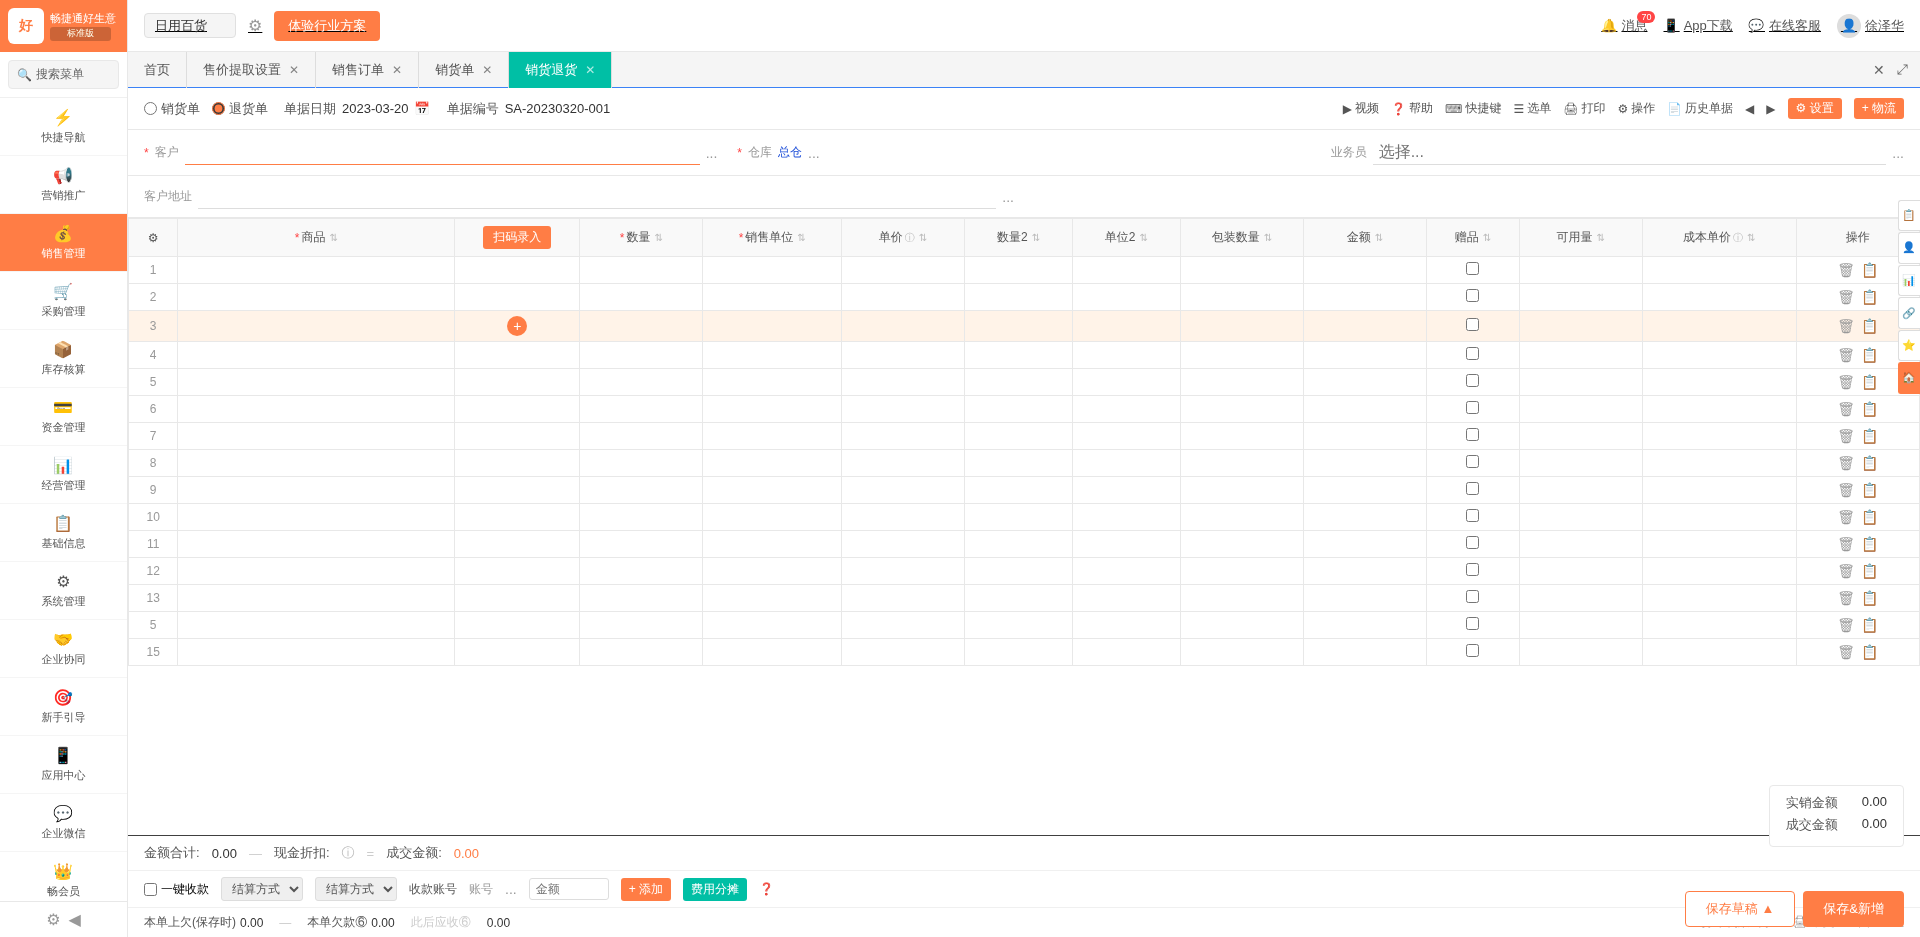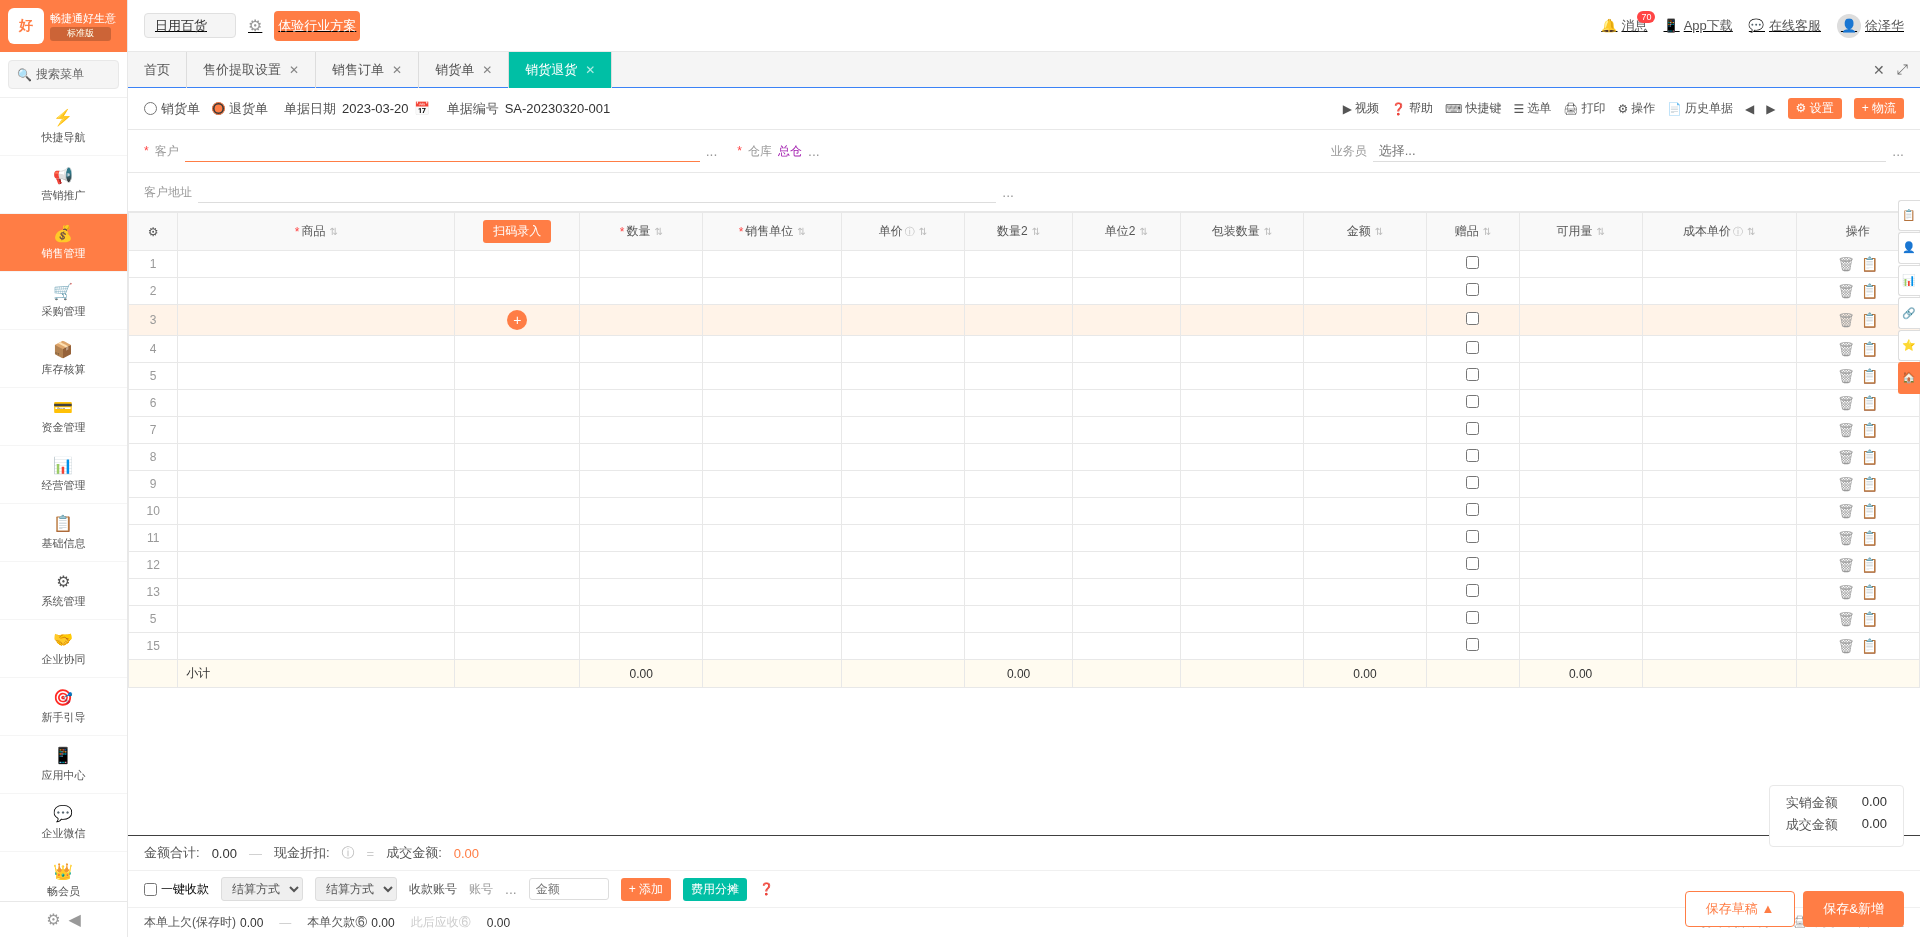--- a/index.html
+++ b/index.html
@@ -21,21 +21,21 @@
     .sidebar-bottom-btn { color: #999; cursor: pointer; font-size: 16px; }
 
     
     .main { flex: 1; display: flex; flex-direction: column; overflow: hidden; }
 
     
     .top-header { background: #fff; height: 52px; display: flex; align-items: center; justify-content: space-between; padding: 0 16px; border-bottom: 1px solid #e8e8e8; flex-shrink: 0; text-decoration: underline; }
     .top-header-left { display: flex; align-items: center; gap: 8px; }
     .breadcrumb-select { background: #f5f5f5; border: 1px solid #e0e0e0; border-radius: 4px; padding: 4px 28px 4px 10px; font-size: 13px; color: #333; appearance: none; cursor: pointer; }
     .gear-btn { color: #999; cursor: pointer; font-size: 16px; padding: 4px; }
-    .trial-btn { background: #ff7d45; color: #fff; border: none; border-radius: 4px; padding: 6px 4px; font-size: 13px; cursor: pointer; }
+    .trial-btn { background: #ff7d45; color: #fff; border: none; border-radius: 4px; padding: 6px 14px; font-size: 13px; cursor: pointer; }
     .top-header-right { display: flex; align-items: center; gap: 16px; color: #555; font-size: 13px; }
     .badge-icon { position: relative; display: inline-flex; align-items: center; gap: 4px; cursor: pointer; }
     .badge { background: #ff4444; color: #fff; border-radius: 10px; font-size: 9px; padding: 1px 4px; position: absolute; top: -6px; right: -8px; }
     .user-avatar { width: 24px; height: 24px; border-radius: 50%; background: #ddd; display: flex; align-items: center; justify-content: center; overflow: hidden; }
 
     
     .tab-bar { background: #f5f5f5; display: flex; align-items: center; border-bottom: 1px solid #3b82f6; flex-shrink: 0; height: 36px; }
     .tab { padding: 0 16px; height: 36px; display: flex; align-items: center; gap: 6px; cursor: pointer; font-size: 13px; color: #555; border-right: 1px solid #ddd; white-space: nowrap; }
     .tab.active { background: #00bfa5; color: #fff; }
     .tab-close { font-size: 12px; opacity: 0.7; margin-left: 2px; }
@@ -56,21 +56,21 @@
     .header-actions { margin-left: auto; display: flex; align-items: center; gap: 12px; font-size: 12px; color: #555; }
     .header-action-item { display: flex; align-items: center; gap: 3px; cursor: pointer; }
     .action-btn-orange { background: #ff7d45; color: #fff; border: none; border-radius: 3px; padding: 2px 8px; font-size: 12px; cursor: pointer; }
 
     
     .form-fields { padding: 10px 16px; border-bottom: 1px solid #e8e8e8; display: grid; grid-template-columns: 1fr 1fr 1fr; gap: 10px 20px; flex-shrink: 0; }
     .form-fields-row2 { padding: 8px 16px; border-bottom: 1px solid #e8e8e8; display: grid; grid-template-columns: 1fr 1fr; gap: 10px 20px; flex-shrink: 0; }
     .field-group { display: flex; align-items: center; gap: 6px; }
     .field-label { color: #999; font-size: 12px; white-space: nowrap; }
     .field-required { color: #ff4444; }
-    .field-input { flex: 1; border: none; border-bottom: 1px solid #ddd; padding: 3px 6px; font-size: 13px; color: #333; outline: none; min-width: 0; }
+    .field-input { flex: 1; border: none; border-bottom: 1px solid #ddd; padding: 3px 6px; font-size: 16px; color: #333; outline: none; min-width: 0; }
     .field-dots { color: #999; font-size: 14px; cursor: pointer; }
     .scan-btn { background: #ff7d45; color: #fff; border: none; border-radius: 3px; padding: 3px 10px; font-size: 12px; cursor: pointer; }
 
     
     .table-wrap { flex: 1; overflow-y: auto; overflow-x: auto; }
     table { width: 100%; border-collapse: collapse; font-size: 12px; min-width: 1300px; }
     thead tr { background: #f9f9f9; }
     th { padding: 7px 6px; border: 1px solid #e8e8e8; color: #555; font-weight: normal; white-space: nowrap; text-align: center; position: relative; }
     td { padding: 5px 6px; border: 1px solid #e8e8e8; text-align: center; color: #333; }
     tr.active-row td { background: #fff3e8; }
@@ -308,21 +308,21 @@
     <div class="form-fields">
       <div class="field-group">
         <span class="field-required">*</span>
         <span class="field-label">客户</span>
         <input class="field-input" type="text" style="border-bottom: 1px solid rgb(255, 125, 69);">
         <span class="field-dots">...</span>
       </div>
       <div class="field-group">
         <span class="field-required">*</span>
         <span class="field-label">仓库</span>
-        <span style="font-size:12px;color:#a21caf;">总仓</span>
+        <span style="font-size:12px;color:#1d4ed8;">总仓</span>
         <span class="field-dots">...</span>
       </div>
       <div class="field-group">
         <span class="field-label">业务员</span>
         <input class="field-input" type="text" placeholder="选择..." style="">
         <span class="field-dots">...</span>
       </div>
     </div>
     <div class="form-fields-row2">
       <div class="field-group">
@@ -687,36 +687,20 @@
     <td class="checkbox-cell"><input type="checkbox" style=""></td>
     <td></td>
     <td></td>
     <td>
       <div class="action-cell">
         <span class="action-icon">🗑</span>
         <span class="action-icon">📋</span>
       </div>
     </td>
   </tr>
-            <tr class="summary-row">
-  <td></td>
-  <td style="text-align:left;padding-left:8px;">小计</td>
-  <td></td>
-  <td>0.00</td>
-  <td></td>
-  <td></td>
-  <td>0.00</td>
-  <td></td>
-  <td></td>
-  <td>0.00</td>
-  <td></td>
-  <td>0.00</td>
-  <td></td>
-  <td></td>
-</tr>
           </tbody>
       </table>
     </div>
 
     <div class="footer">
       <div class="footer-top">
         <span>金额合计:</span>
         <span style="font-weight:500;color:#333;">0.00</span>
         <span class="footer-sep">—</span>
         <span>现金折扣:</span>

